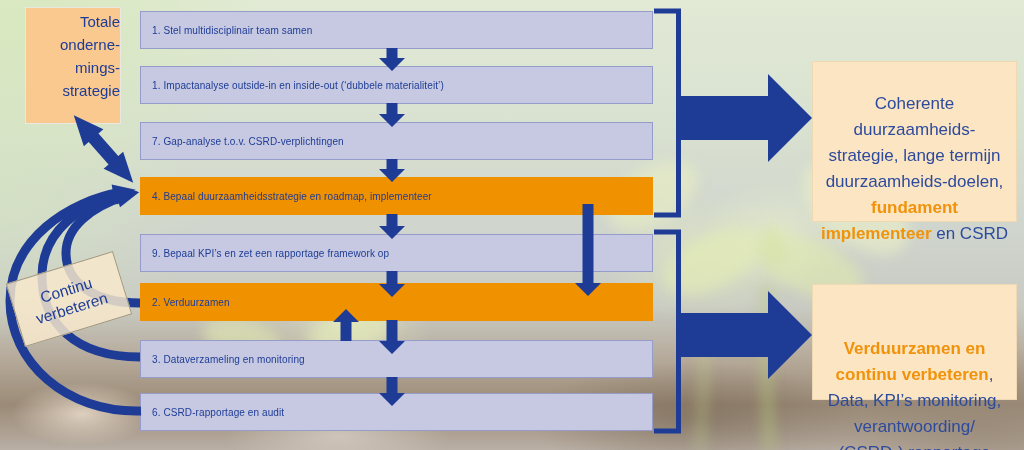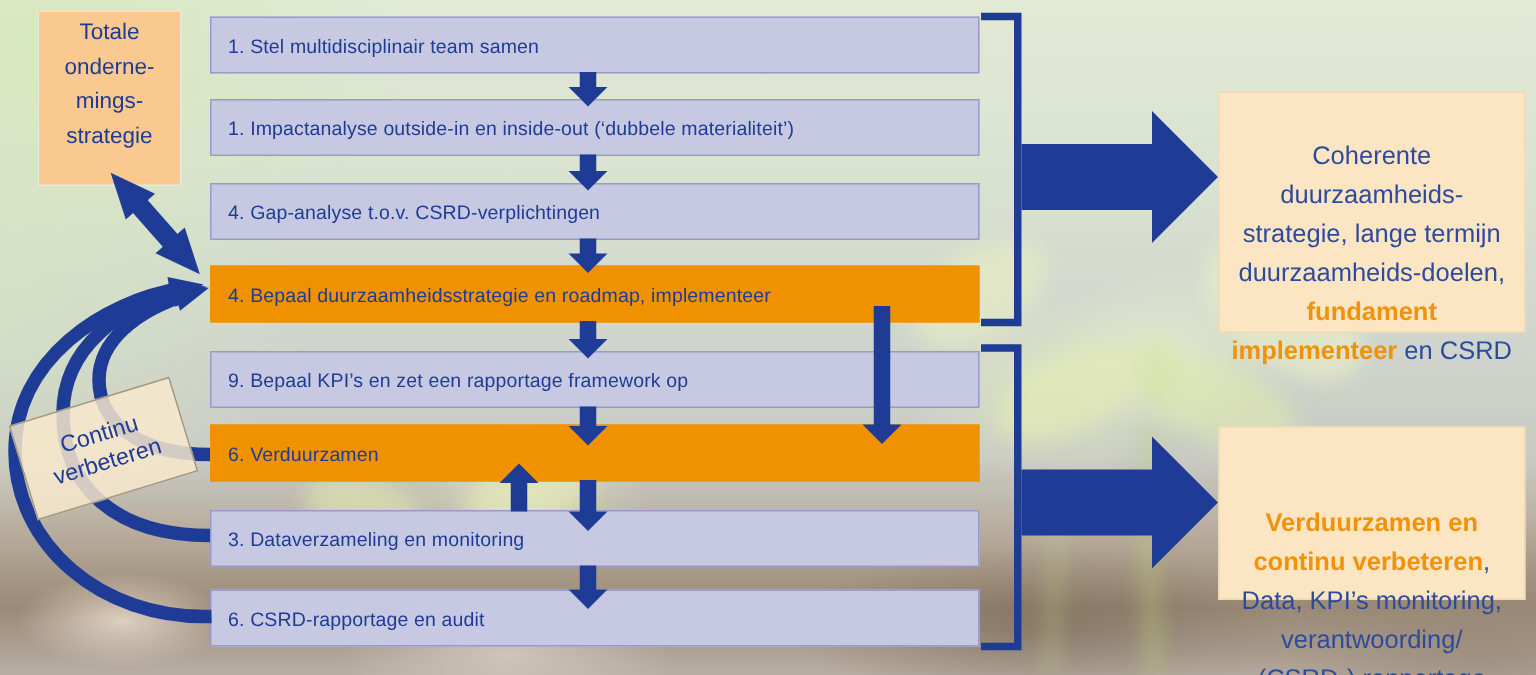--- a/index.html
+++ b/index.html
@@ -17,27 +17,27 @@
       radial-gradient(160px 55px at 33% 97%, rgba(212,202,192,0.85), transparent 70%),
       radial-gradient(240px 80px at 68% 93%, rgba(105,88,68,0.45), transparent 70%),
       radial-gradient(260px 110px at 96% 95%, rgba(150,134,116,0.7), transparent 75%),
       linear-gradient(180deg,#e2ead6 0%,#d8e0d0 30%,#cfd4cd 52%,#c9cbc3 68%,#b5a999 80%,#9b8a77 90%,#b9afa4 100%);
   }
   .bg-art{position:absolute;left:0;top:0;z-index:0;pointer-events:none;}
   .step{
     position:absolute;left:140px;width:513px;height:38px;box-sizing:border-box;
     background:var(--step-fill,#c6c9e1);border:1px solid var(--step-border,#959cc9);
     display:flex;align-items:center;padding-left:11px;
-    font-size:13px;color:var(--dark-blue,#1e3c96);z-index:1;letter-spacing:0.1px;
+    font-size:10px;color:var(--dark-blue,#1e3c96);z-index:1;letter-spacing:0.1px;
   }
   .step.accent{background:var(--accent-orange,#f09200);border-color:var(--accent-orange,#f09200);text-align:right;}
   .strategy-box{
     position:absolute;left:25px;top:7px;width:96px;height:117px;box-sizing:border-box;z-index:1;
     background:var(--strategy-fill,#fac98f);border:1px solid var(--strategy-border,#e9e7df);
-    color:var(--dark-blue,#1e3c96);font-size:15px;line-height:23px;text-align:center;
+    color:var(--dark-blue,#1e3c96);font-size:15px;line-height:23px;text-align:right;
     white-space:pre-line;padding-top:2px;
   }
   .outcome{
     position:absolute;left:812px;width:205px;box-sizing:border-box;z-index:1;
     background:var(--outcome-fill,#fce5c3);border:1px solid var(--outcome-border,#eed9b2);
     text-align:center;white-space:pre-line;font-size:17px;line-height:26px;
     color:var(--outcome-text,#2d4b9d);
     margin-top:29px;
   }
   .outcome-top{top:32px;height:161px;padding:3px 6px 0 6px;}
@@ -79,24 +79,24 @@
     </g>
   </svg>
 
   <div class="strategy-box">Totale
 onderne-
 mings-
 strategie</div>
 
   <div class="step" style="top:11px">1. Stel multidisciplinair team samen</div>
   <div class="step" style="top:66px">1. Impactanalyse outside-in en inside-out (‘dubbele materialiteit’)</div>
-  <div class="step" style="top:122px">4. Gap-analyse t.o.v. CSRD-verplichtingen</div>
+  <div class="step" style="top:122px">7. Gap-analyse t.o.v. CSRD-verplichtingen</div>
   <div class="step accent" style="top:177px">4. Bepaal duurzaamheidsstrategie en roadmap, implementeer</div>
   <div class="step" style="top:234px">9. Bepaal KPI’s  en zet een rapportage framework op</div>
-  <div class="step accent" style="top:283px">6. Verduurzamen</div>
+  <div class="step accent" style="top:283px">2. Verduurzamen</div>
   <div class="step" style="top:340px">3. Dataverzameling en monitoring</div>
   <div class="step" style="top:393px">6. CSRD-rapportage en audit</div>
 
   <div class="outcome outcome-top">
     <span>Coherente
 duurzaamheids-
 strategie, lange termijn
 duurzaamheids-doelen,
 </span><span class="hl">fundament
 implementeer</span><span> en CSRD</span>

